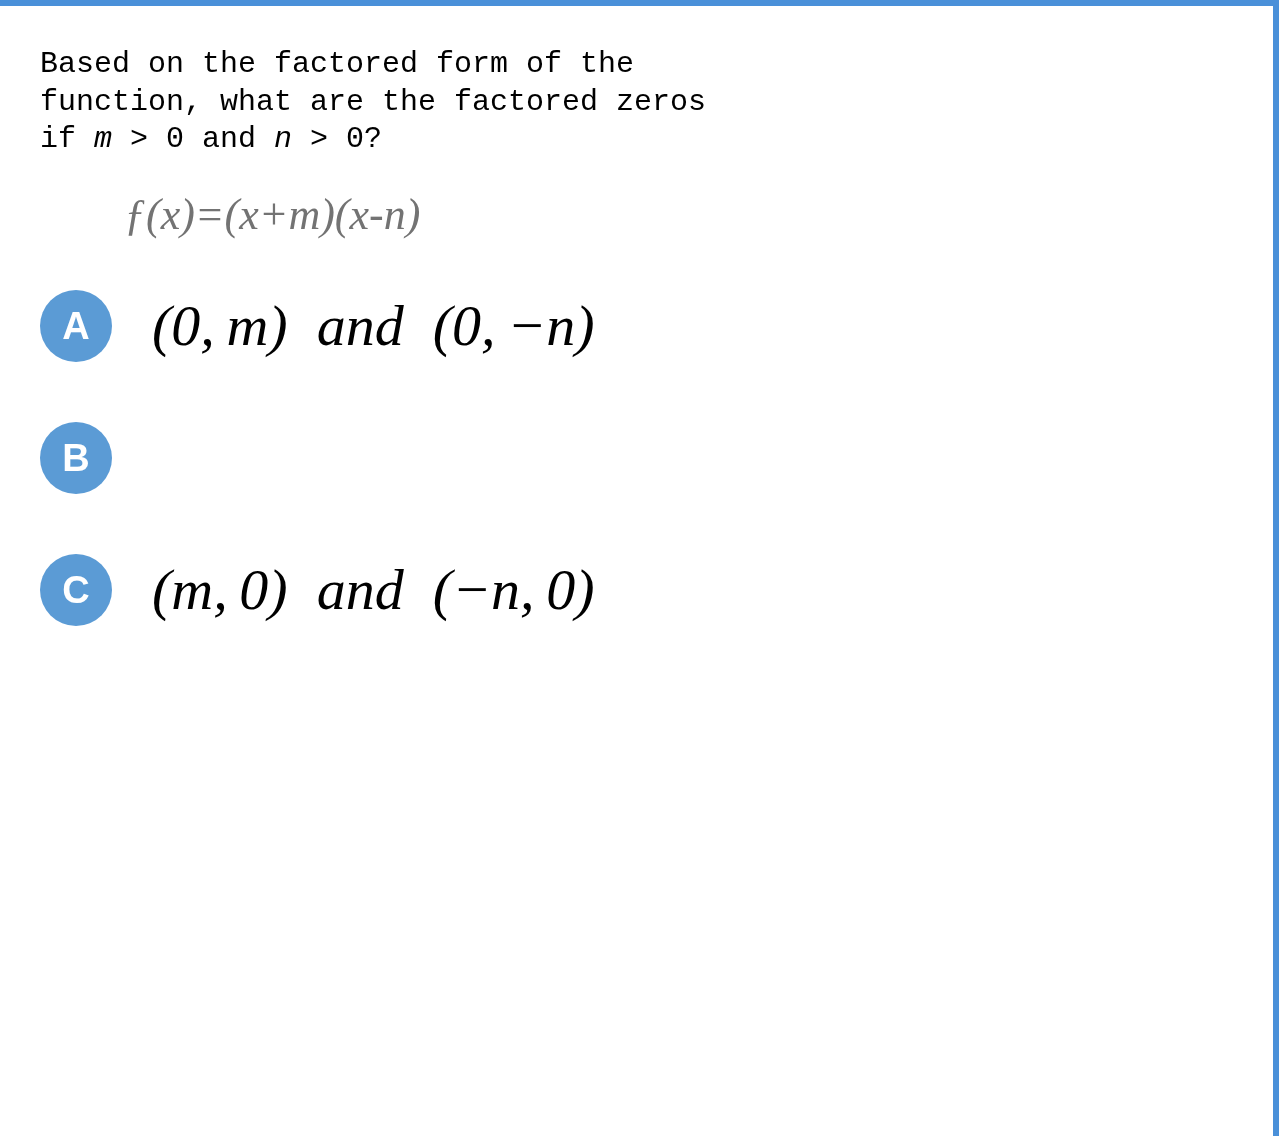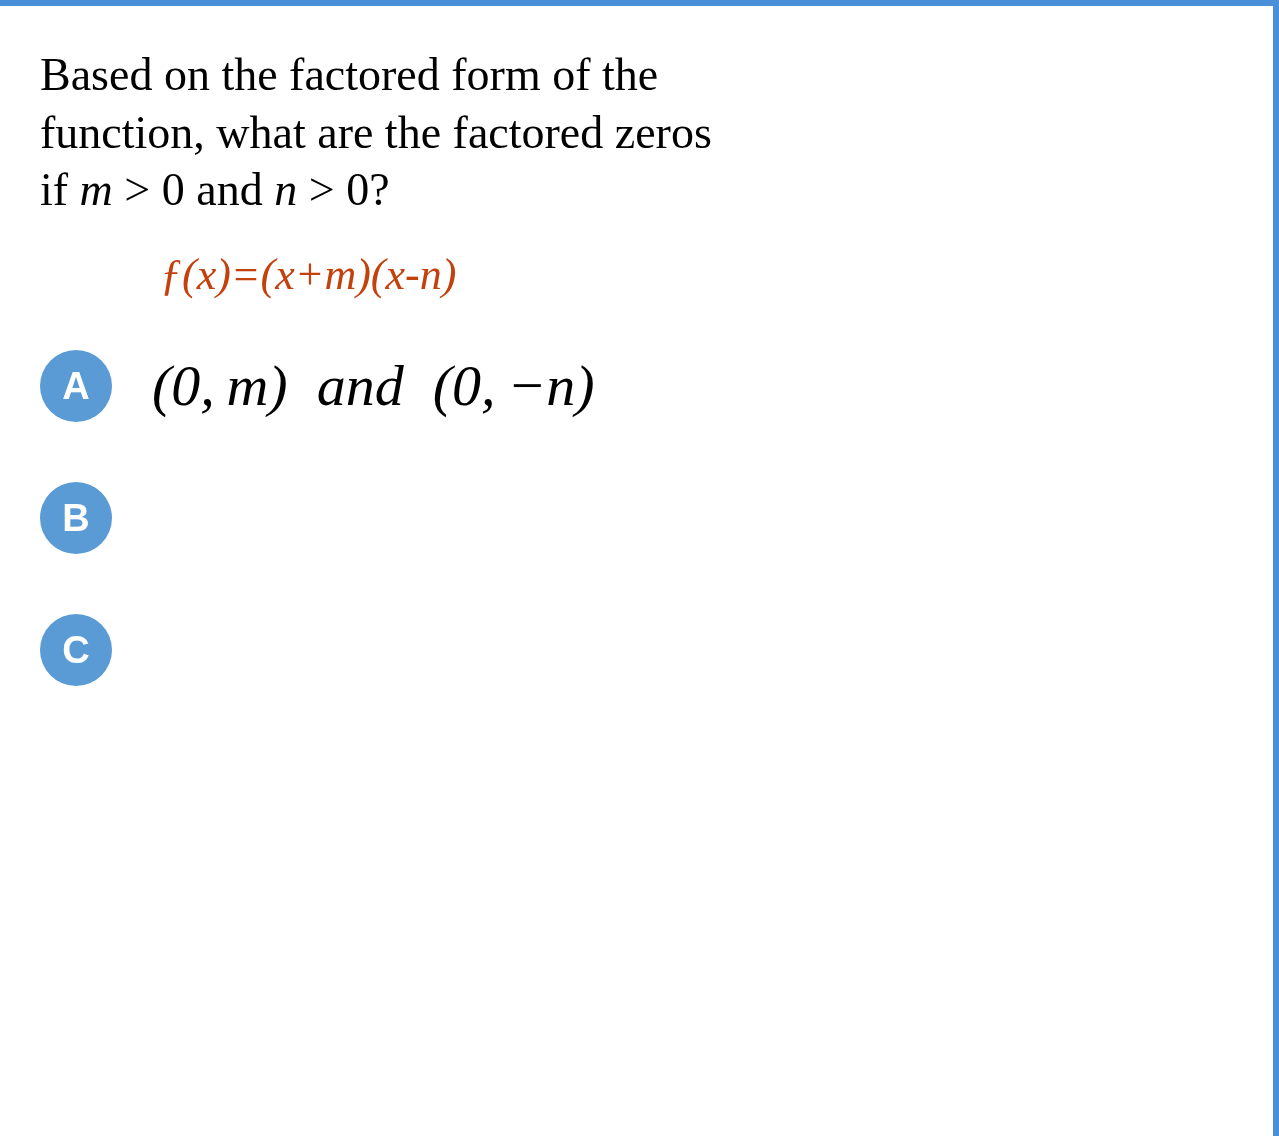--- a/index.html
+++ b/index.html
@@ -34,37 +34,37 @@
       top: 0;
       right: 0;
     }
 
     .content {
       padding: 40px 60px 60px 40px;
       margin-top: 6px;
     }
 
     .question-text {
-      font-family: Liberation Serif, serif;
-      font-size: 46px;
+      font-family: Liberation Mono, monospace;
+      font-size: 30px;
       font-weight: normal;
       line-height: 1.25;
       color: #000000;
       margin-bottom: 30px;
     }
 
     .question-text em {
       font-style: italic;
     }
 
     .formula-container {
-      margin: 20px 0 50px 120px;
+      margin: 20px 0 50px 84px;
       font-size: 44px;
       font-style: italic;
-      color: #c2410c;
+      color: #737373;
     }
 
     .formula {
       font-family: Georgia, 'Times New Roman', serif;
       font-style: italic;
     }
 
     .answer-option {
       display: flex;
       align-items: center;
@@ -130,15 +130,18 @@
   <div class="answer-option">
     <div class="option-circle">
       <span class="option-letter">B</span>
     </div>
   </div>
 
   <div class="answer-option">
     <div class="option-circle">
       <span class="option-letter">C</span>
     </div>
+    <div class="option-content">
+      (<i>m</i>, 0)&nbsp;&nbsp;<i>and</i>&nbsp;&nbsp;(−<i>n</i>, 0)
+    </div>
   </div>
 
 </div>
 
 </body></html>

